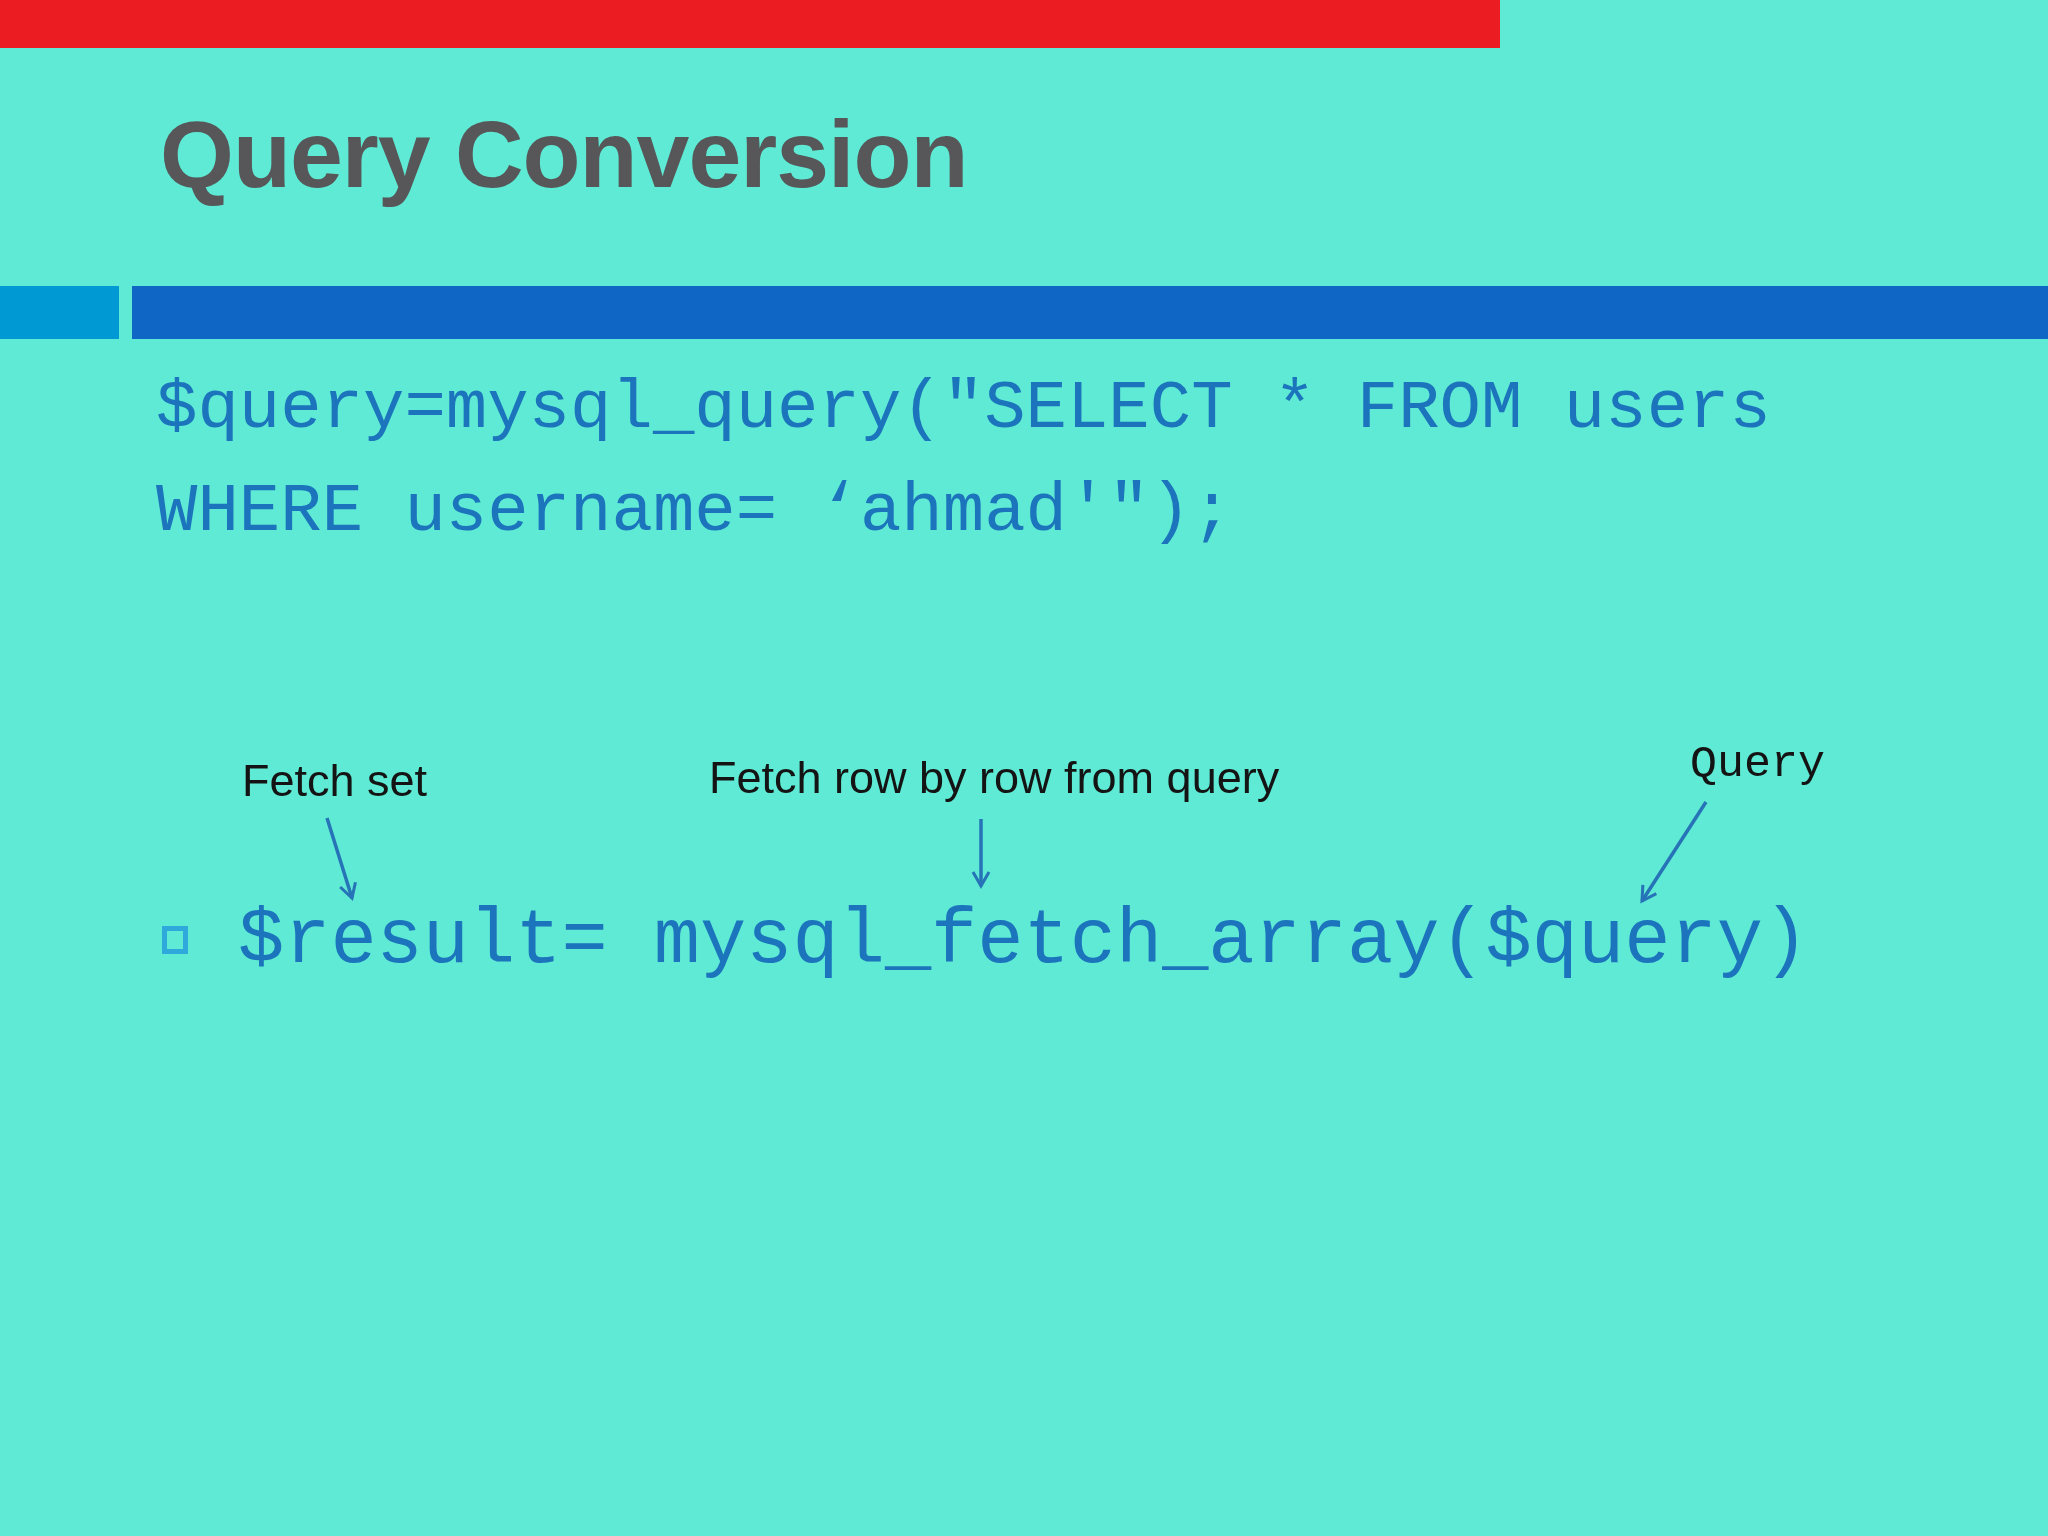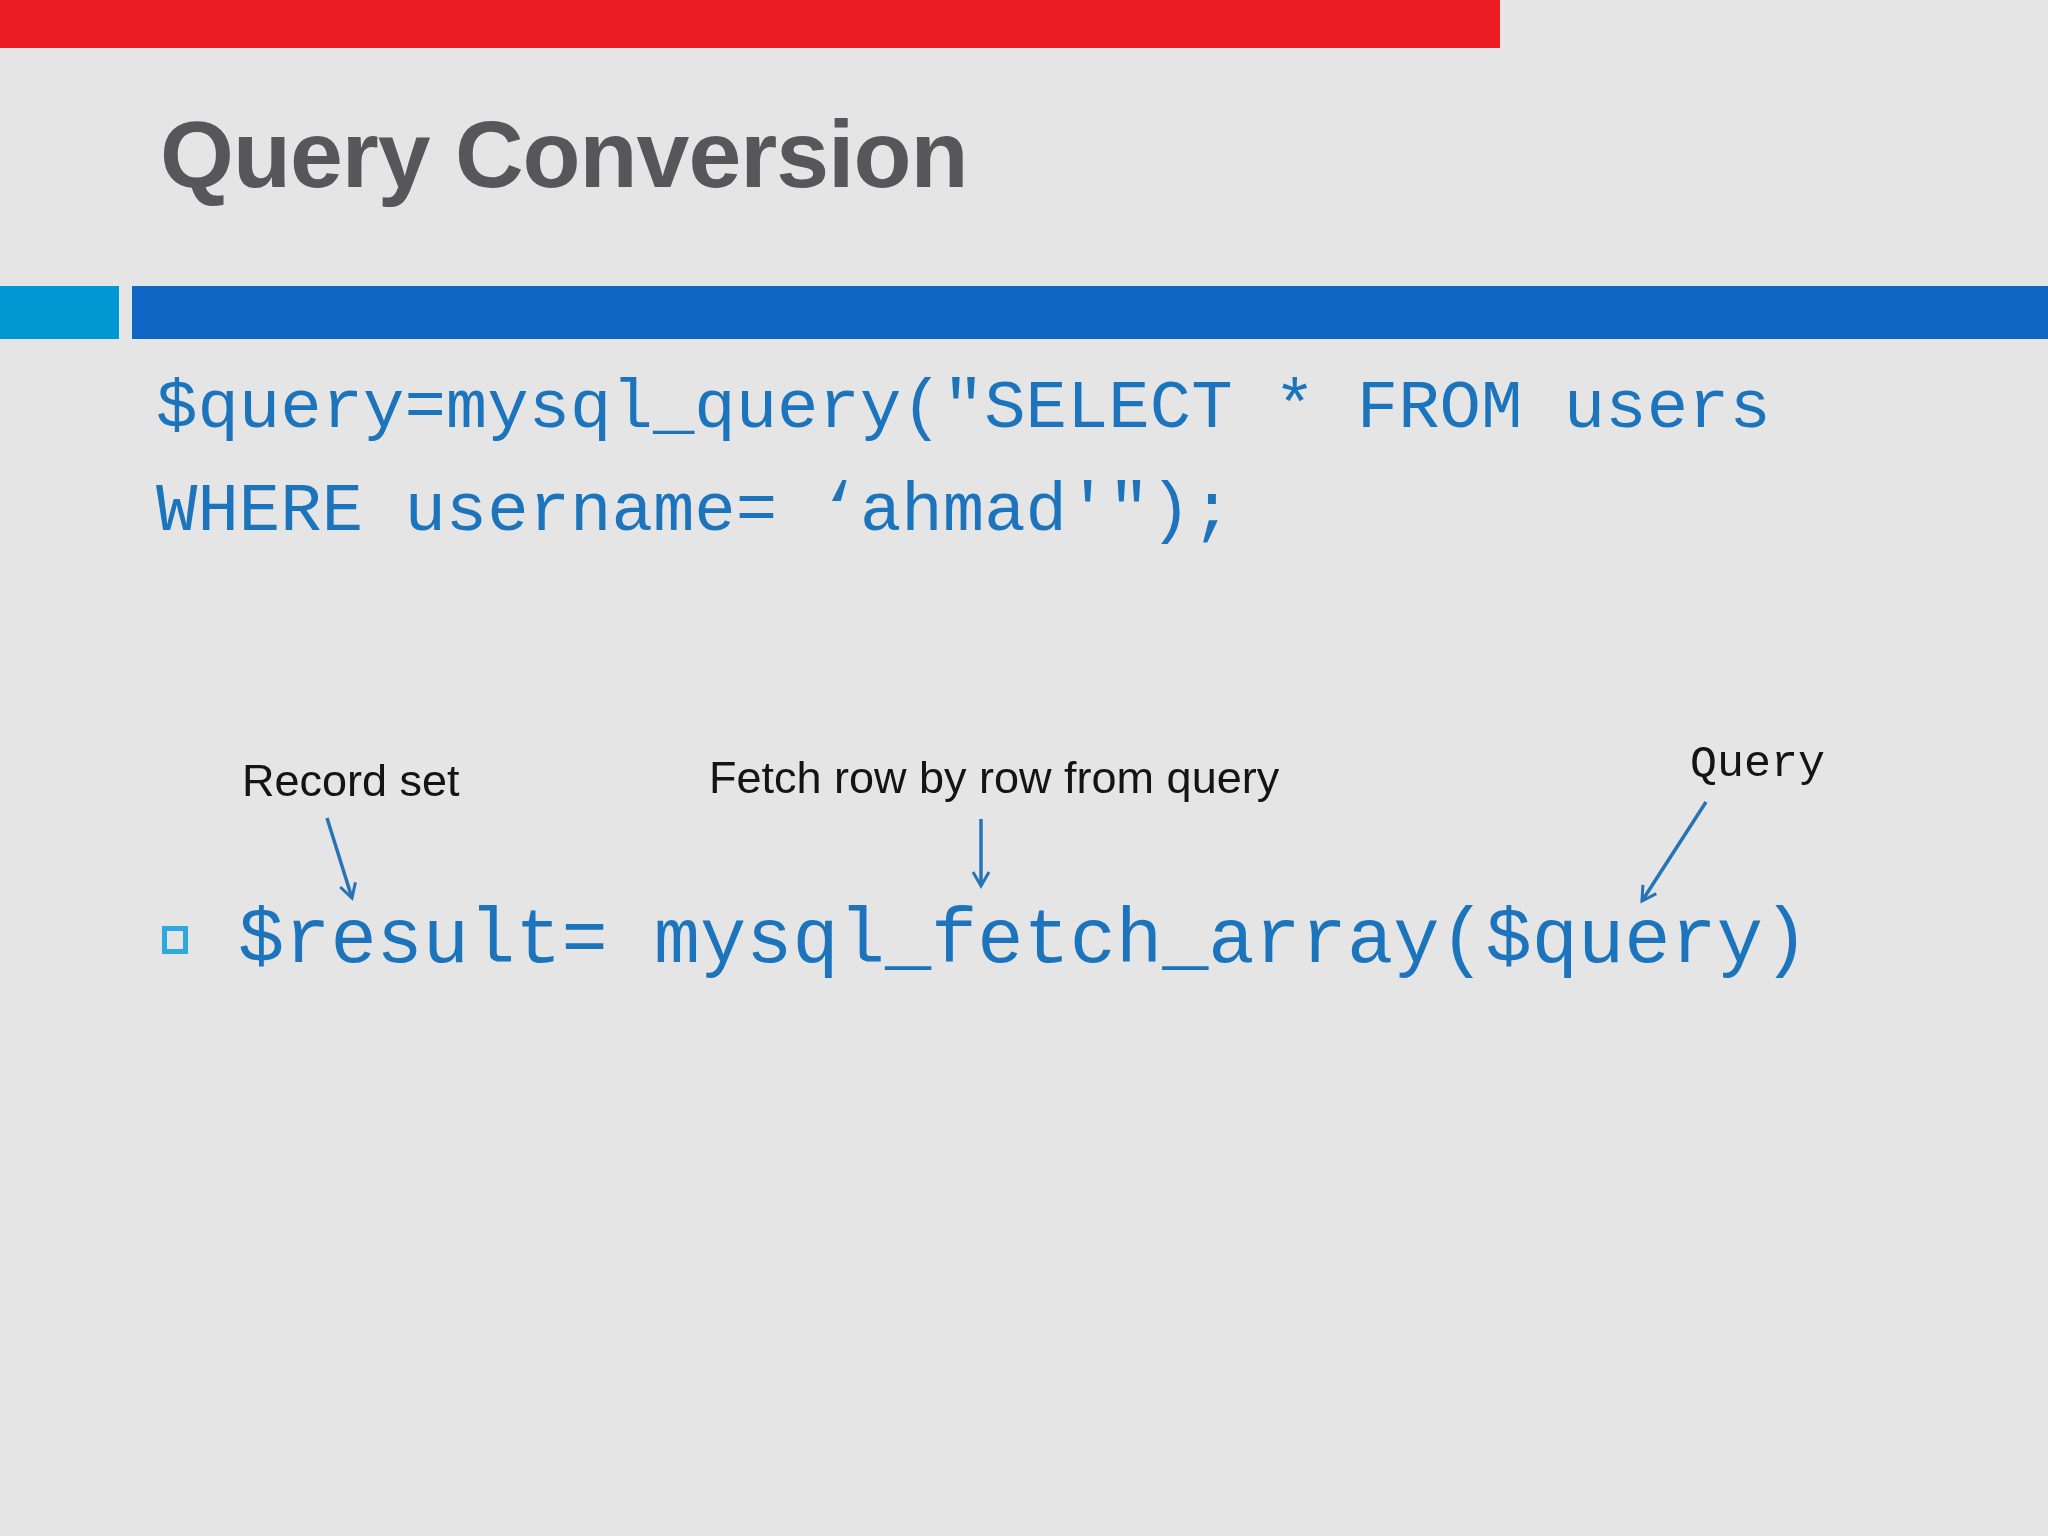--- a/index.html
+++ b/index.html
@@ -13,21 +13,21 @@
     --label-black:#141414;
   }
   *{box-sizing:border-box;}
   html,body{margin:0;padding:0;}
   body{
     width:2048px;height:1536px;
     background:#ffffff;
     font-family:"Liberation Sans", sans-serif;
     position:relative;overflow:hidden;
   }
-  .slide{position:absolute;inset:0;background:#e5e5e5;}
+  .slide{position:absolute;inset:0;background:#5eead4;}
 
   .progress-bar{
     position:absolute;left:0;top:0;
     width:1500px;height:48px;
     background:var(--accent-red);
   }
 
   .title{
     position:absolute;left:160px;top:100px;
     font-size:95px;line-height:1.15;
@@ -96,21 +96,21 @@
   <div class="progress-bar"></div>
 
   <h1 class="title" style="margin:0;">Query Conversion</h1>
 
   <div class="accent-square"></div>
   <div class="accent-bar"></div>
 
   <div class="code code-query"><span>$query=mysql_query("SELECT * FROM users</span>
 <span>WHERE username= ‘ahmad'");</span></div>
 
-  <div class="label lbl-record">Record set</div>
+  <div class="label lbl-record">Fetch set</div>
   <div class="label lbl-fetch">Fetch row by row from query</div>
   <div class="label lbl-query">Query</div>
 
   <svg class="arrows" viewBox="0 0 2048 1536" xmlns="http://www.w3.org/2000/svg">
     <defs>
       <marker id="arrowhead" markerUnits="userSpaceOnUse" markerWidth="26" markerHeight="26" refX="17" refY="11" orient="auto">
         <polyline points="3,3 17,11 3,19" fill="none" stroke="#2673B8" stroke-width="3"></polyline>
       </marker>
     </defs>
     <line class="arrow-line" x1="327" y1="818" x2="352" y2="898" marker-end="url(#arrowhead)"></line>

